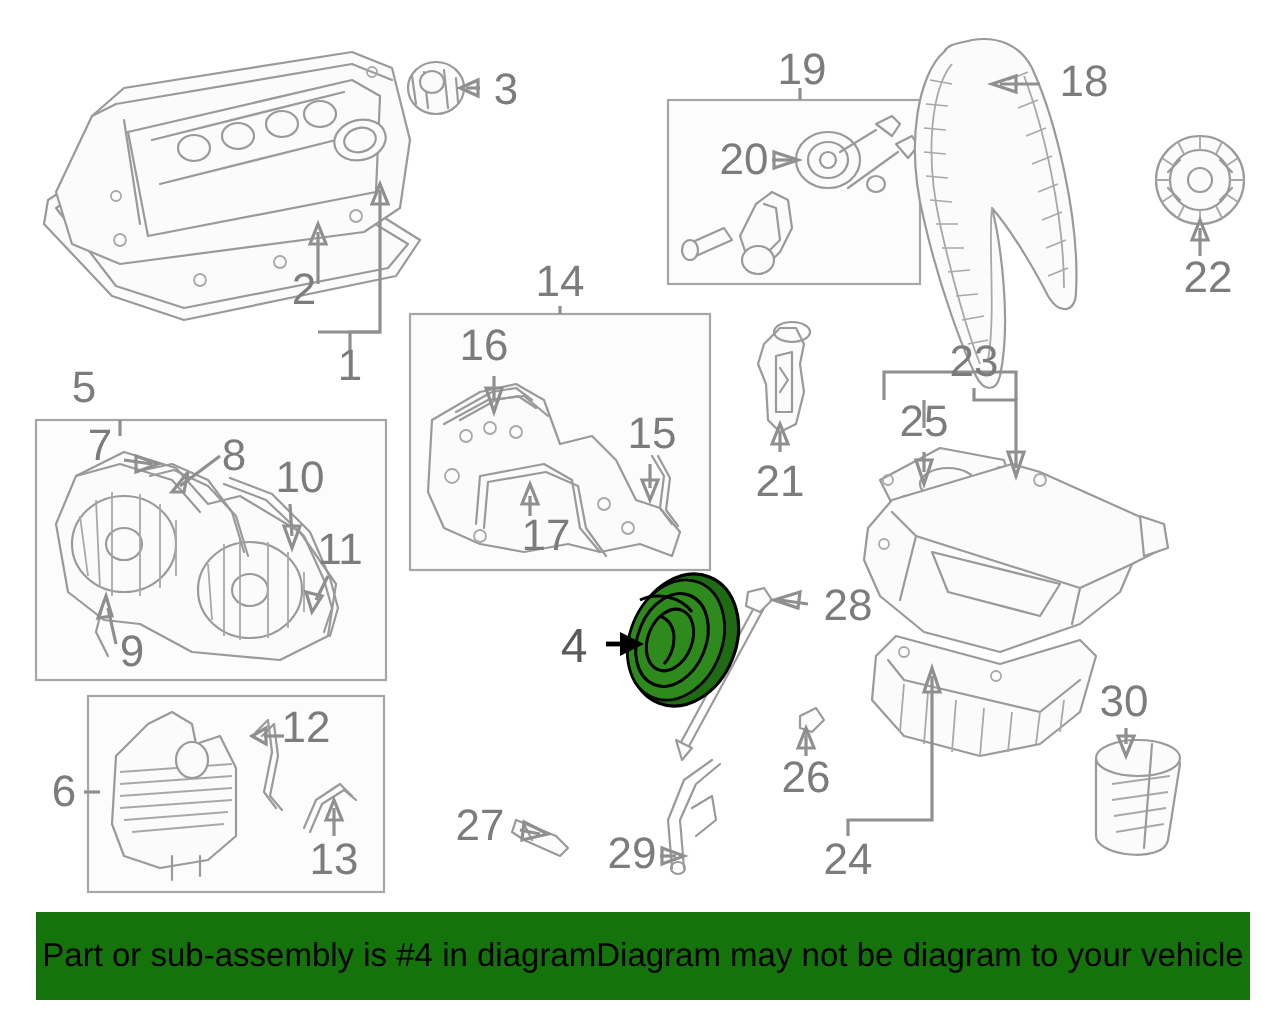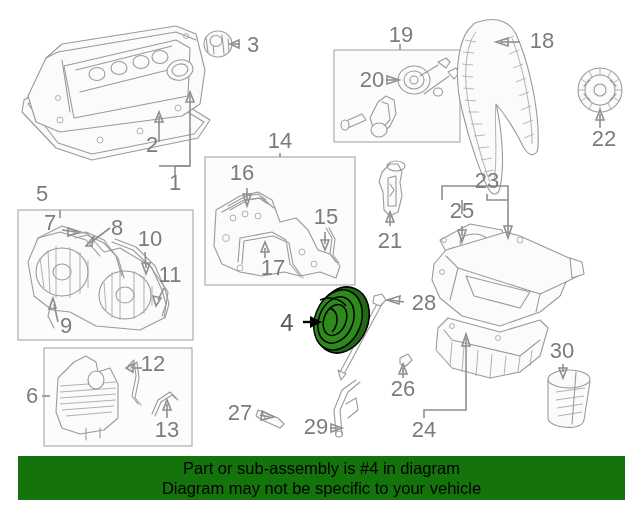--- a/index.html
+++ b/index.html
@@ -10,21 +10,21 @@
   .part{fill:#fbfbfb;stroke:#9a9a9a;stroke-width:1.1;stroke-linejoin:round;stroke-linecap:round;}
   .partline{fill:none;stroke:#9a9a9a;stroke-width:1.1;stroke-linejoin:round;stroke-linecap:round;}
   .thinline{fill:none;stroke:#a8a8a8;stroke-width:0.9;}
   .boxrect{fill:#fcfcfc;stroke:#a6a6a6;stroke-width:1.1;}
   .leader{fill:none;stroke:#8f8f8f;stroke-width:1.6;}
   .hl{fill:#1f6b14;stroke:#000000;stroke-width:1.6;}
   .hl2{fill:#2f8a1e;stroke:#000000;stroke-width:1.4;}
   .hlline{fill:none;stroke:#000000;stroke-width:1.5;}
   .arrowblk{fill:none;stroke:#000000;stroke-width:2.4;}
   #banner{position:absolute;left:18px;top:456px;width:607px;height:44px;background:#14730b;
-          display:flex;flex-direction:column;align-items:center;justify-content:center;}
+          display:flex;flex-direction:row;align-items:center;justify-content:center;}
   #banner div{color:#000000;font-size:16.5px;line-height:20px;font-family:"Liberation Sans",sans-serif;white-space:nowrap;}
 </style>
 </head>
 <body>
 
 <div id="root">
 
   <svg id="diagram" viewBox="0 0 640 512">
 
     <rect class="boxrect" x="18" y="210" width="175" height="130"></rect>
@@ -338,16 +338,16 @@
       <text class="num" x="240" y="420" text-anchor="middle">27</text>
       <text class="num" x="424" y="310" text-anchor="middle">28</text>
       <text class="num" x="316" y="434" text-anchor="middle">29</text>
       <text class="num" x="562" y="358" text-anchor="middle">30</text>
     </g>
 
   </svg>
 
   <div id="banner">
     <div>Part or sub-assembly is #4 in diagram</div>
-    <div>Diagram may not be specific to your vehicle</div>
+    <div>Diagram may not be diagram to your vehicle</div>
   </div>
 
 </div>
 
 </body></html>

